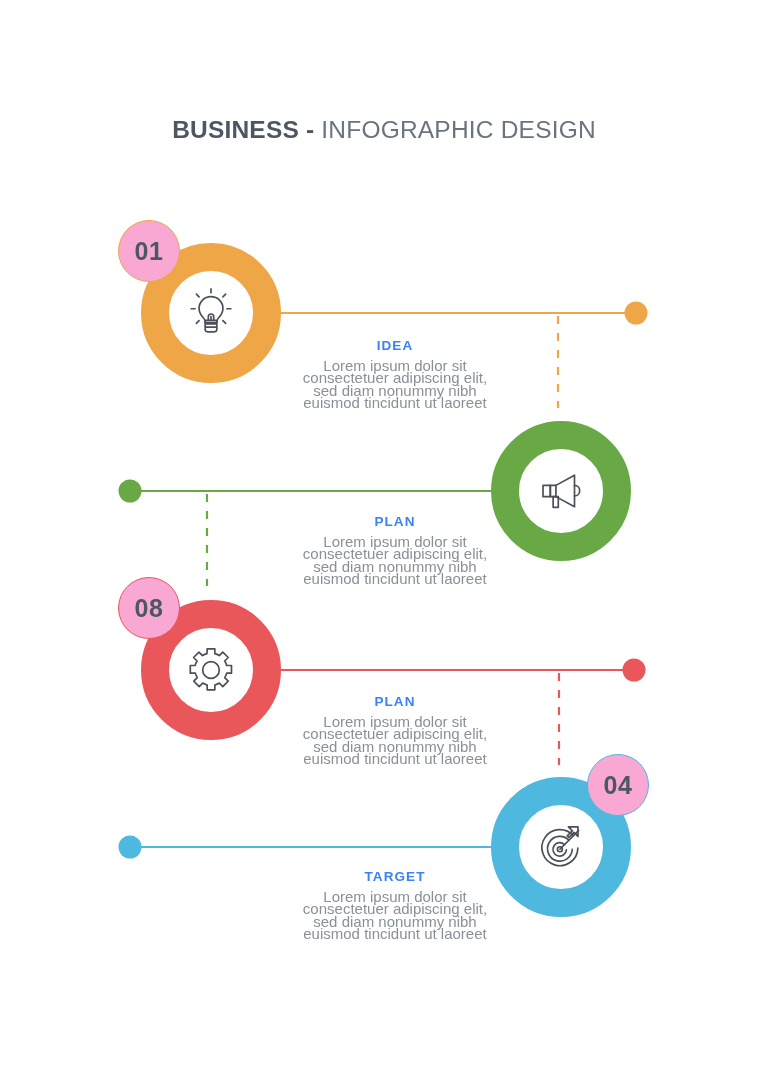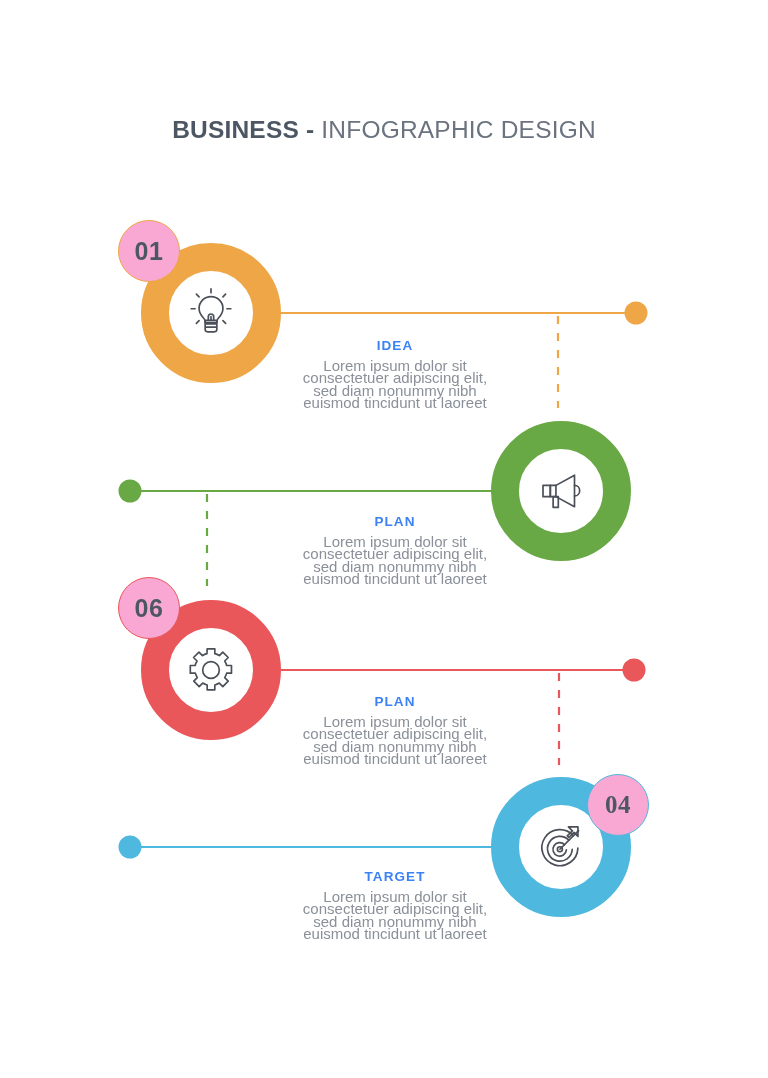--- a/index.html
+++ b/index.html
@@ -192,21 +192,21 @@
   </div>
 
   <div class="ring" style="left:141px; top:600px; width:140px; height:140px; border:28px solid #E9575A;">
     <div class="inner">
       <svg class="icon-svg" width="54" height="54" viewBox="0 0 48 48" fill="none" stroke="#4A4F58" stroke-width="1.5" stroke-linecap="round" stroke-linejoin="round">
         <path d="M20.6 5.2h6.8v4.3a15 15 0 0 1 4.0 1.7l3.1-3.1 4.8 4.8-3.1 3.1a15 15 0 0 1 1.7 4.0h4.3v6.8h-4.3a15 15 0 0 1-1.7 4.0l3.1 3.1-4.8 4.8-3.1-3.1a15 15 0 0 1-4.0 1.7v4.3h-6.8v-4.3a15 15 0 0 1-4.0-1.7l-3.1 3.1-4.8-4.8 3.1-3.1a15 15 0 0 1-1.7-4.0H5.6v-6.8h4.3a15 15 0 0 1 1.7-4.0l-3.1-3.1 4.8-4.8 3.1 3.1a15 15 0 0 1 4.0-1.7z"></path>
         <circle cx="24" cy="24" r="7.4"></circle>
       </svg>
     </div>
   </div>
-  <div class="badge" style="left:118px; top:577px; border-color:#E9575A;">06</div>
+  <div class="badge" style="left:118px; top:577px; border-color:#E9575A;">08</div>
   <div class="textblock" style="left:280px; top:694px;">
     <p class="heading">PLAN</p>
     <p class="body">
       <span>Lorem ipsum dolor sit</span>
       <span>consectetuer adipiscing elit,</span>
       <span>sed diam nonummy nibh</span>
       <span>euismod tincidunt ut laoreet</span>
     </p>
   </div>
 
@@ -215,21 +215,21 @@
       <svg class="icon-svg" width="54" height="54" viewBox="0 0 48 48" fill="none" stroke="#4A4F58" stroke-width="1.5" stroke-linecap="round" stroke-linejoin="round">
         <path d="M35.0 14.0a16.0 16.0 0 1 0 4.0 11.0"></path>
         <path d="M31.0 18.0a11.0 11.0 0 1 0 3.0 8.0"></path>
         <path d="M27.2 22.0a6.0 6.0 0 1 0 1.6 4.6"></path>
         <circle cx="23.0" cy="26.0" r="2.2"></circle>
         <path d="M23.0 26.0L39.6 9.4"></path>
         <path d="M33.2 8.0h6.4V3.0l6.0 6.0-6.0 6.0v-5.0h-6.4z" transform="translate(-4.5 1.2) rotate(-45 39.6 9.4)"></path>
       </svg>
     </div>
   </div>
-  <div class="badge" style="left:587px; top:774px; border-color:#4FB8DE;font-family:Liberation Serif, serif;">04</div>
+  <div class="badge" style="left:587px; top:754px; border-color:#4FB8DE;">04</div>
   <div class="textblock" style="left:280px; top:869px;">
     <p class="heading">TARGET</p>
     <p class="body">
       <span>Lorem ipsum dolor sit</span>
       <span>consectetuer adipiscing elit,</span>
       <span>sed diam nonummy nibh</span>
       <span>euismod tincidunt ut laoreet</span>
     </p>
   </div>
 

